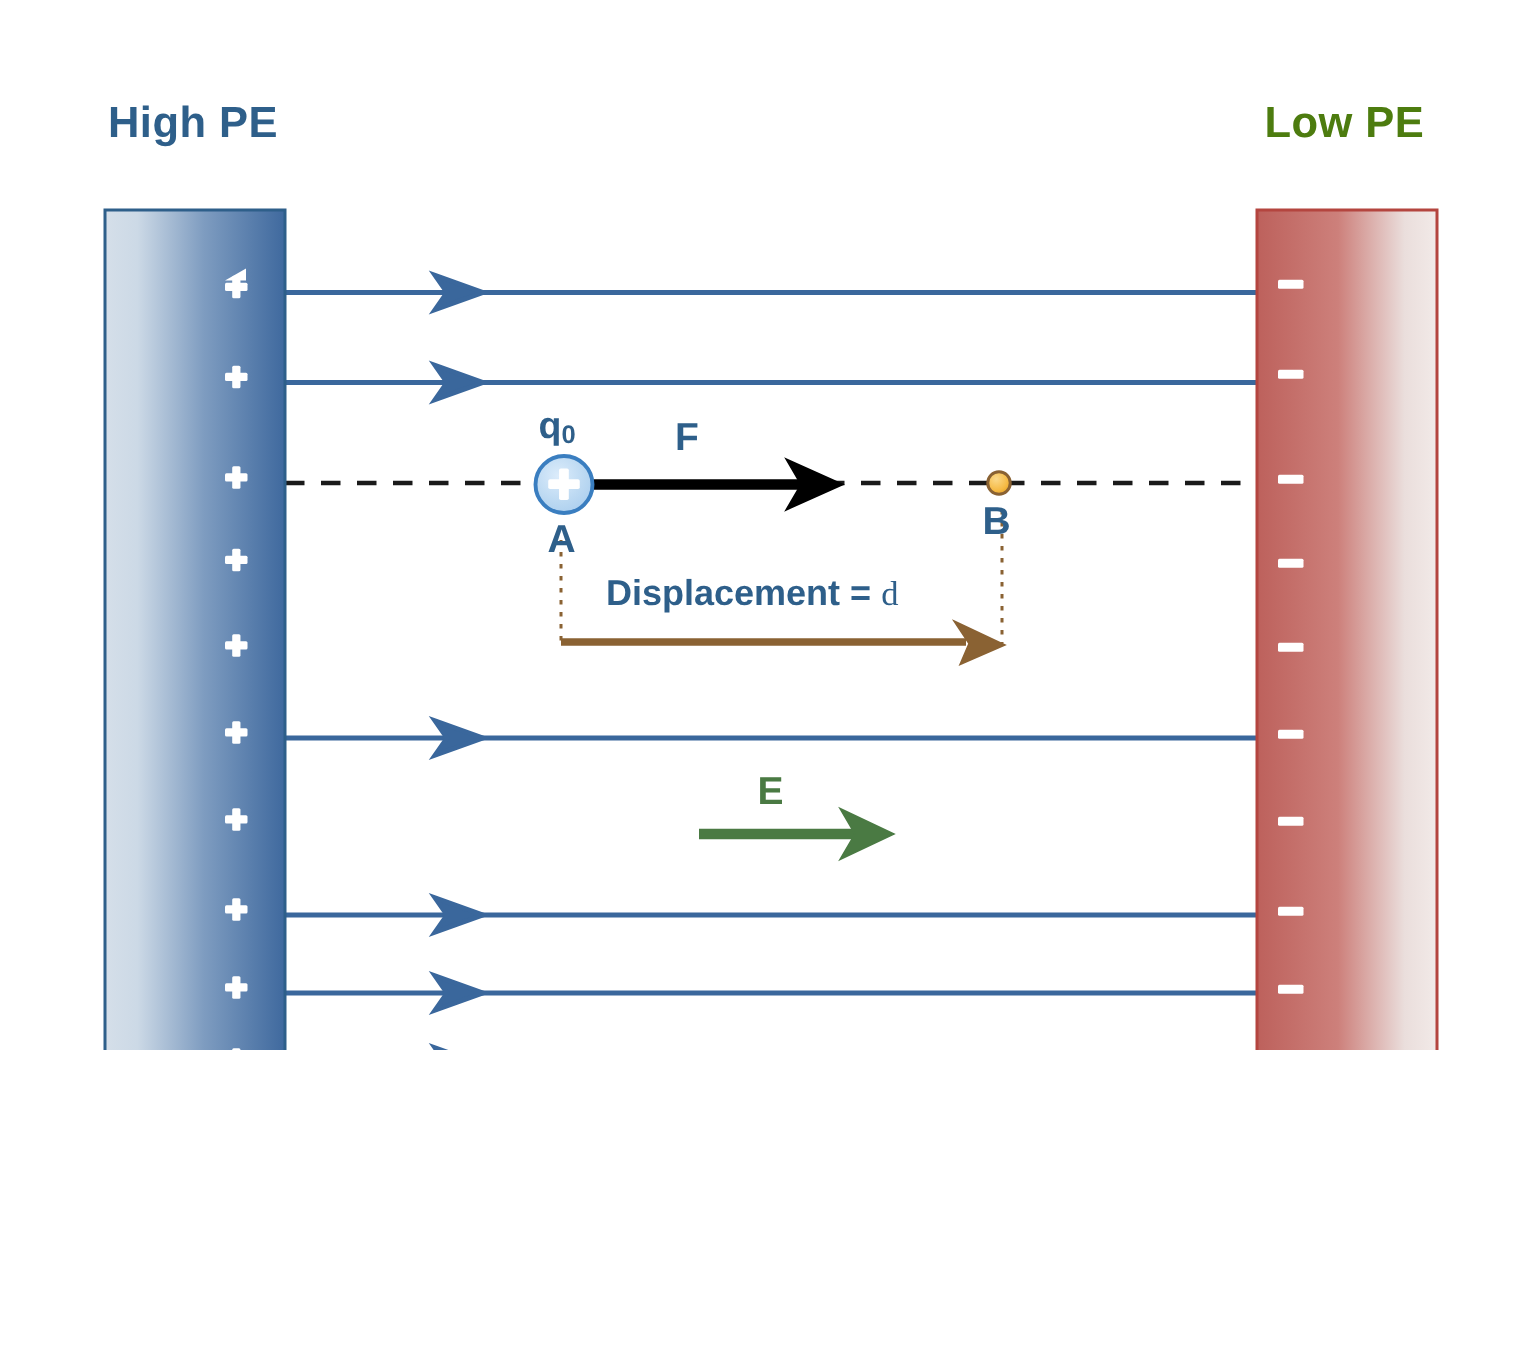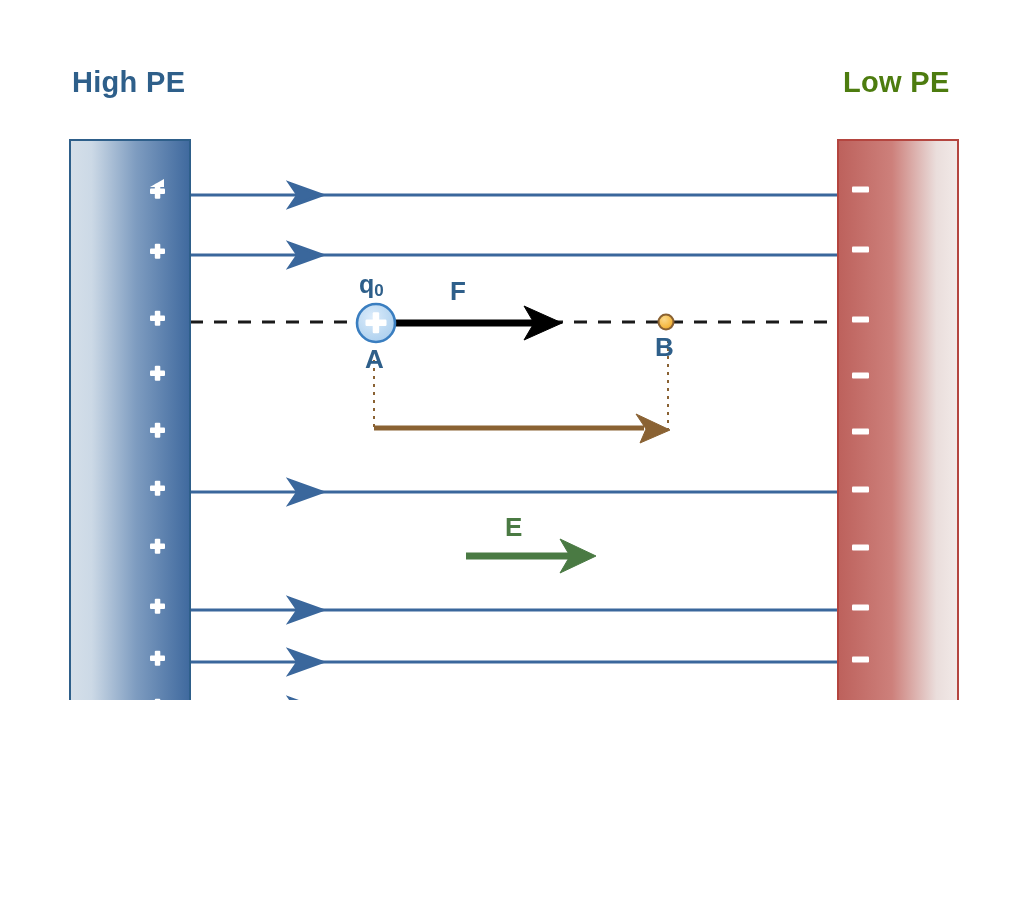--- a/index.html
+++ b/index.html
@@ -271,16 +271,17 @@
   <div class="lbl" id="label-low-pe">Low PE</div>
 
   <div class="lbl" id="label-q0"><span>q</span><sub>0</sub></div>
 
   <div class="lbl" id="label-F">F</div>
 
   <div class="lbl" id="label-A">A</div>
 
   <div class="lbl" id="label-B">B</div>
 
+  <div class="lbl" id="label-displacement"><span>Displacement = </span><span class="dvar">d</span></div>
 
   <div class="lbl" id="label-E">E</div>
 
 </div>
 
 </body></html>

